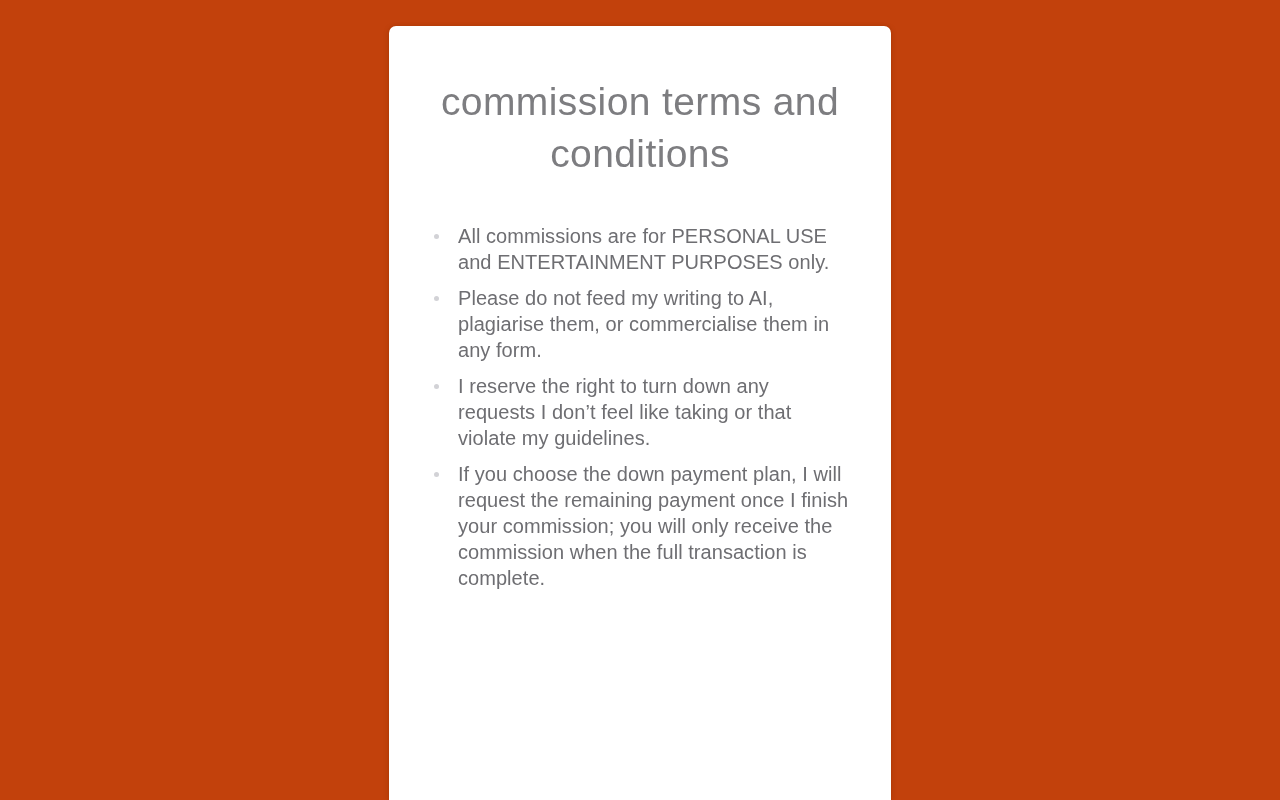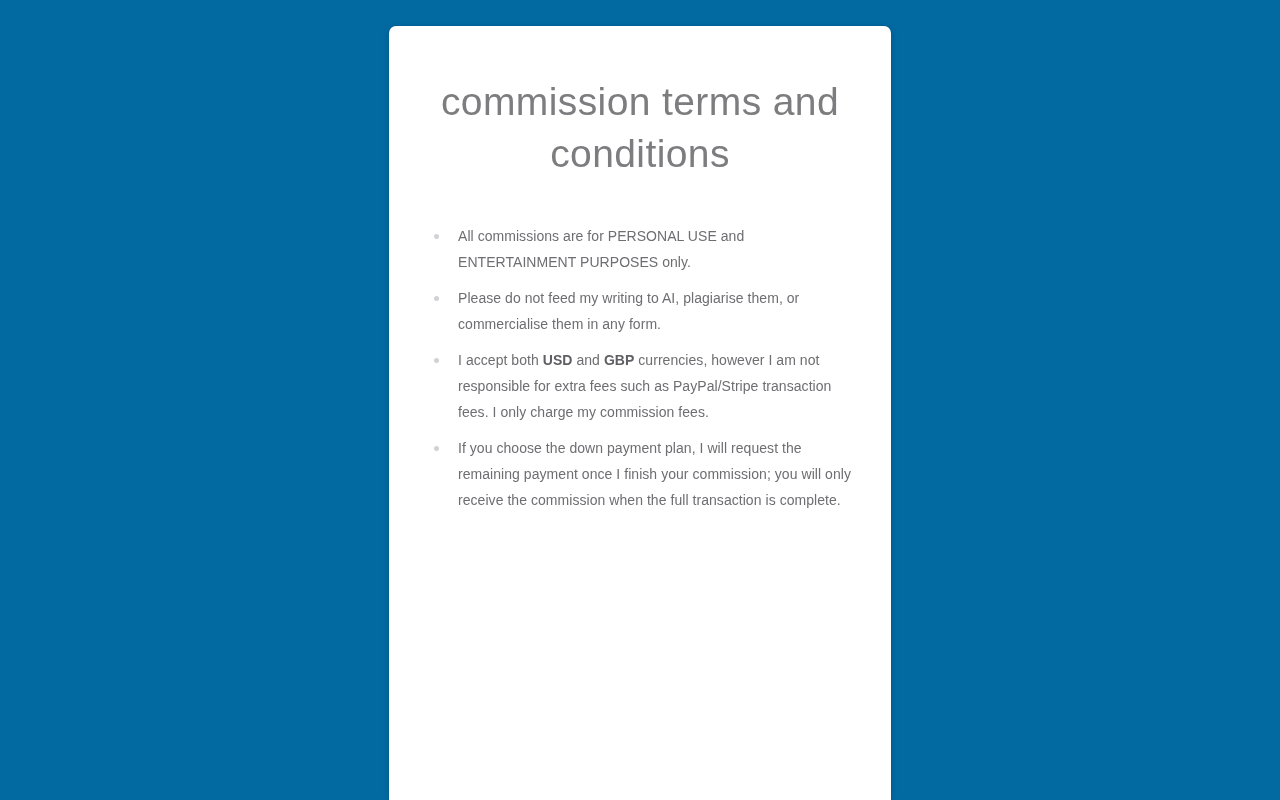--- a/index.html
+++ b/index.html
@@ -12,21 +12,21 @@
     overflow: hidden;
     background: #efeff1;
     font-family: "Liberation Sans", sans-serif;
     -webkit-font-smoothing: antialiased;
   }
 
   .page {
     position: relative;
     width: 1280px;
     height: 800px;
-    background: #0369a1;
+    background: #c2410c;
   }
 
   .card {
     position: absolute;
     left: 389px;
     top: 26px;
     width: 502px;
     min-height: 774px;
     background: #ffffff;
     border-radius: 7px 7px 0 0;
@@ -55,21 +55,21 @@
     list-style: none;
     margin: 0;
     padding: 0;
     margin-top: 43px;
   }
 
   .terms-item {
     position: relative;
     padding-left: 29px;
     margin: 1px 0 10px 0;
-    font-size: 14px;
+    font-size: 20px;
     line-height: 26px;
     color: #6e6e72;
     font-weight: 400;
     letter-spacing: 0.05px;
   }
 
   .terms-item:last-child {
     margin-bottom: 0;
   }
 
@@ -92,18 +92,18 @@
 <body>
 
 <div class="page">
   <div class="card">
 
     <h1 class="page-title">commission terms and conditions</h1>
 
     <ul class="terms-list">
         <li class="terms-item"><span class="bullet-icon"></span><span><span>All commissions are for PERSONAL USE and ENTERTAINMENT PURPOSES only.</span></span></li>
         <li class="terms-item"><span class="bullet-icon"></span><span><span>Please do not feed my writing to AI, plagiarise them, or commercialise them in any form.</span></span></li>
-        <li class="terms-item"><span class="bullet-icon"></span><span><span>I accept both </span><span class="strong">USD</span><span> and </span><span class="strong">GBP</span><span> currencies, however I am not responsible for extra fees such as PayPal/Stripe transaction fees. I only charge my commission fees.</span></span></li>
+        <li class="terms-item"><span class="bullet-icon"></span><span><span>I reserve the right to turn down any requests I don’t feel like taking or that violate my guidelines.</span></span></li>
         <li class="terms-item"><span class="bullet-icon"></span><span><span>If you choose the down payment plan, I will request the remaining payment once I finish your commission; you will only receive the commission when the full transaction is complete.</span></span></li>
       </ul>
 
   </div>
 </div>
 
 </body></html>

